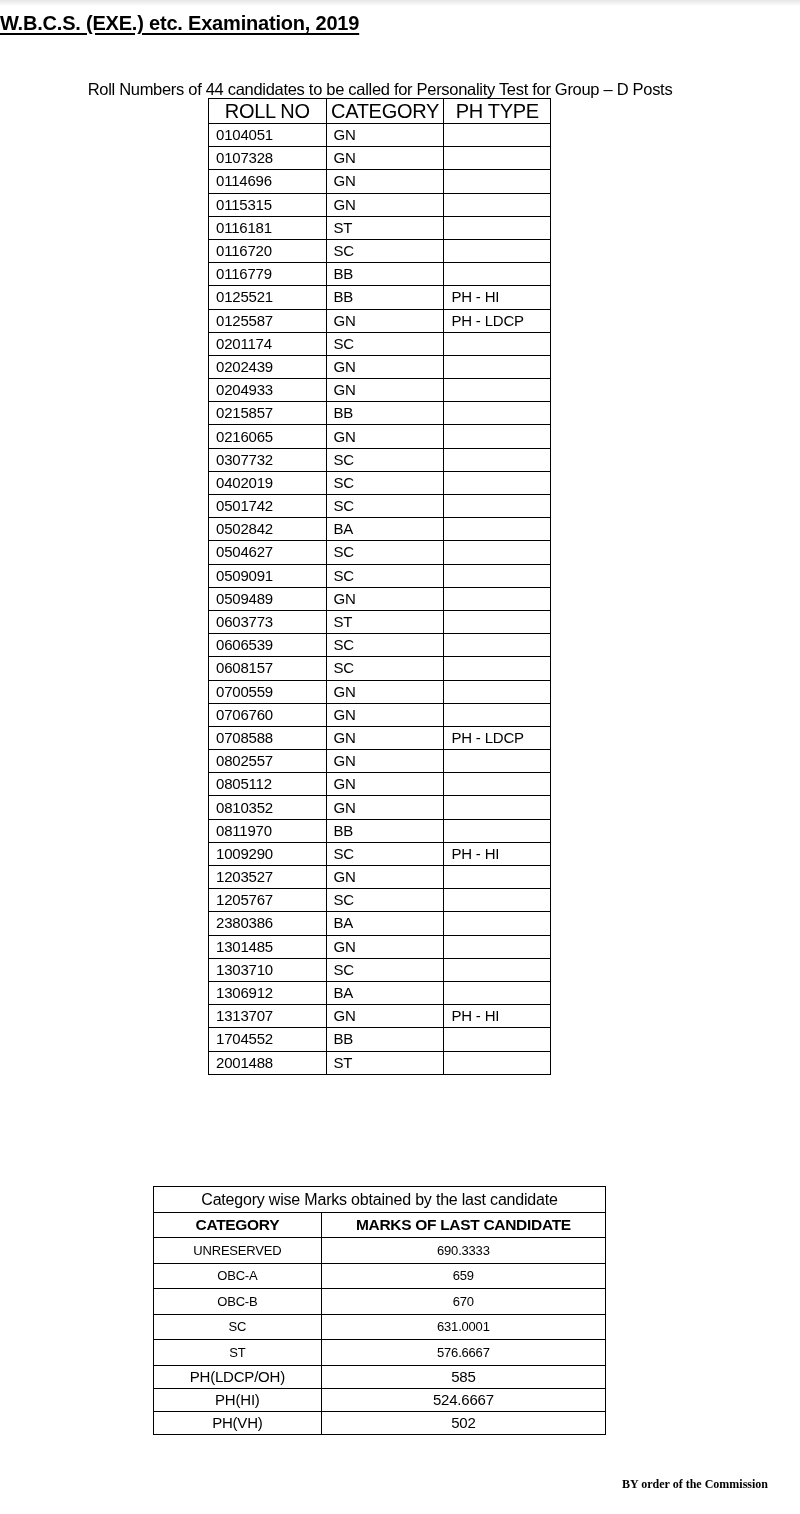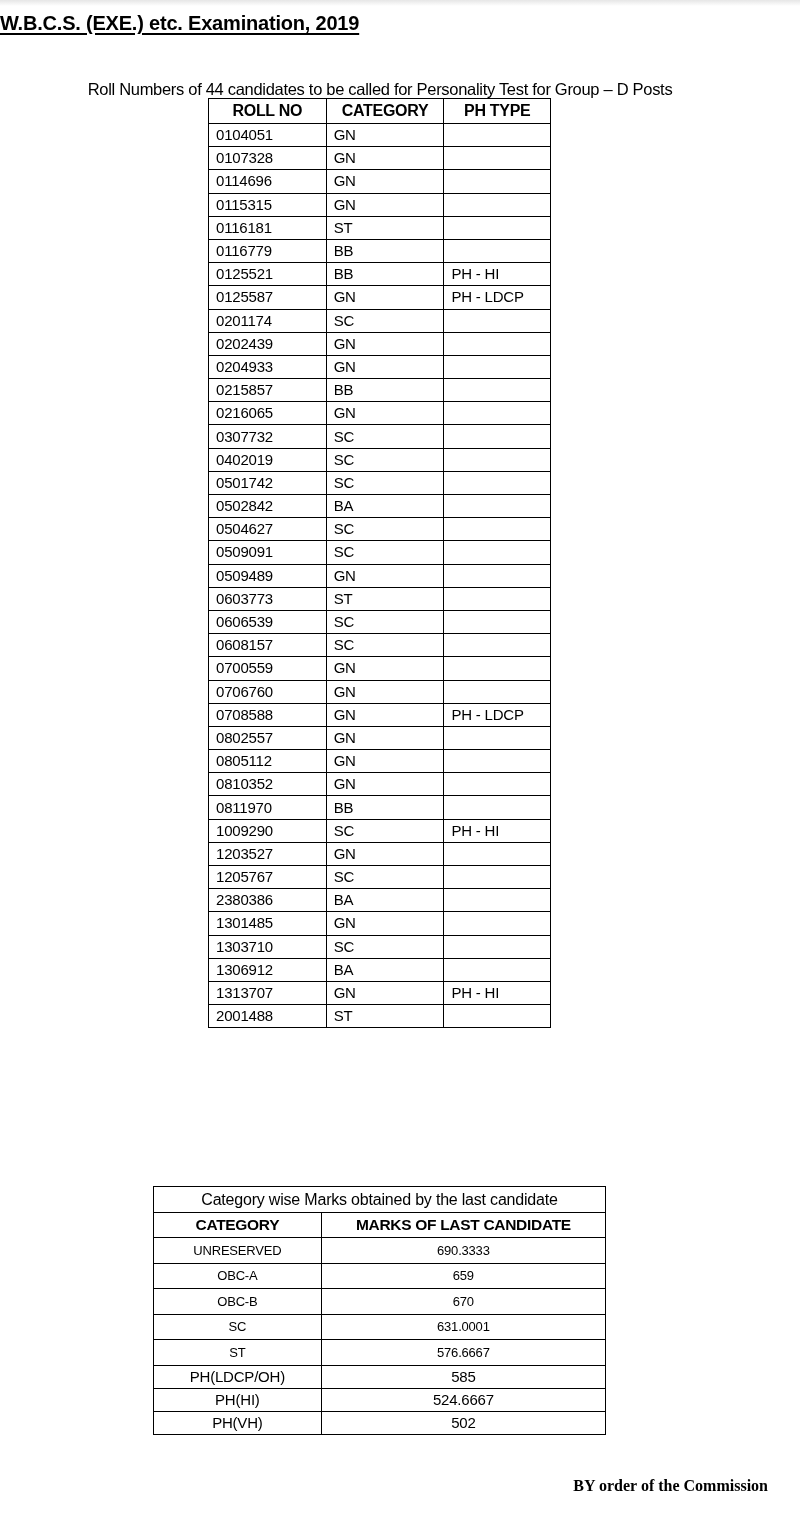--- a/index.html
+++ b/index.html
@@ -17,21 +17,21 @@
       text-underline-offset: 3px; letter-spacing: -0.2px;
     }
     .subtitle {
       position: absolute; left: 0; top: 59px; width: 760px; text-align: center;
       font-size: 16.5px; letter-spacing: -0.3px; margin-top: 21px;
     }
     table { border-collapse: collapse; position: absolute; }
     td, th { border: 1px solid #000; padding: 0; }
     .main { left: 208px; top: 98px; width: 343px; }
     .main th {
-      height: 24px; font-weight: bold; font-size: 16px; text-align: center;
+      height: 24px; font-weight: normal; font-size: 20px; text-align: center;
       letter-spacing: -0.3px;
       margin-top: 24px;
     }
     .main td {
       height: 22.2px; font-size: 15px; padding-left: 7px; text-align: left;
       letter-spacing: -0.2px; line-height: 22px;
     }
     .main col.c1 { width: 118px; }
     .main col.c2 { width: 118px; }
     .main col.c3 { width: 107px; }
@@ -47,21 +47,21 @@
       letter-spacing: -0.3px;
     }
     .marks td {
       font-size: 15px; text-align: center; letter-spacing: -0.2px;
     }
     .marks tr.big td { height: 24.5px; font-size: 13px; }
     .marks tr.small td { height: 22px; font-size: 15px; }
     .footer {
       position: absolute; right: 32px; top: 1477px;
       font-family: "Liberation Serif", "DejaVu Serif", serif;
-      font-weight: bold; font-size: 16px;
+      font-weight: bold; font-size: 12px;
     }
   </style>
 </head>
 <body>
 
 <div class="topshade"></div>
 
 <div class="title">W.B.C.S. (EXE.) etc. Examination, 2019</div>
 <div class="subtitle">Roll Numbers of 44 candidates to be called for Personality Test for Group – D Posts</div>
 
@@ -98,20 +98,25 @@
         <td>0115315</td>
         <td>GN</td>
         <td></td>
       </tr>
       <tr>
         <td>0116181</td>
         <td>ST</td>
         <td></td>
       </tr>
       <tr>
+        <td>0116720</td>
+        <td>SC</td>
+        <td></td>
+      </tr>
+      <tr>
         <td>0116779</td>
         <td>BB</td>
         <td></td>
       </tr>
       <tr>
         <td>0125521</td>
         <td>BB</td>
         <td>PH - HI</td>
       </tr>
       <tr>
@@ -261,20 +266,25 @@
       </tr>
       <tr>
         <td>1306912</td>
         <td>BA</td>
         <td></td>
       </tr>
       <tr>
         <td>1313707</td>
         <td>GN</td>
         <td>PH - HI</td>
+      </tr>
+      <tr>
+        <td>1704552</td>
+        <td>BB</td>
+        <td></td>
       </tr>
       <tr>
         <td>2001488</td>
         <td>ST</td>
         <td></td>
       </tr>
     </tbody>
 </table>
 
 <table class="marks">

